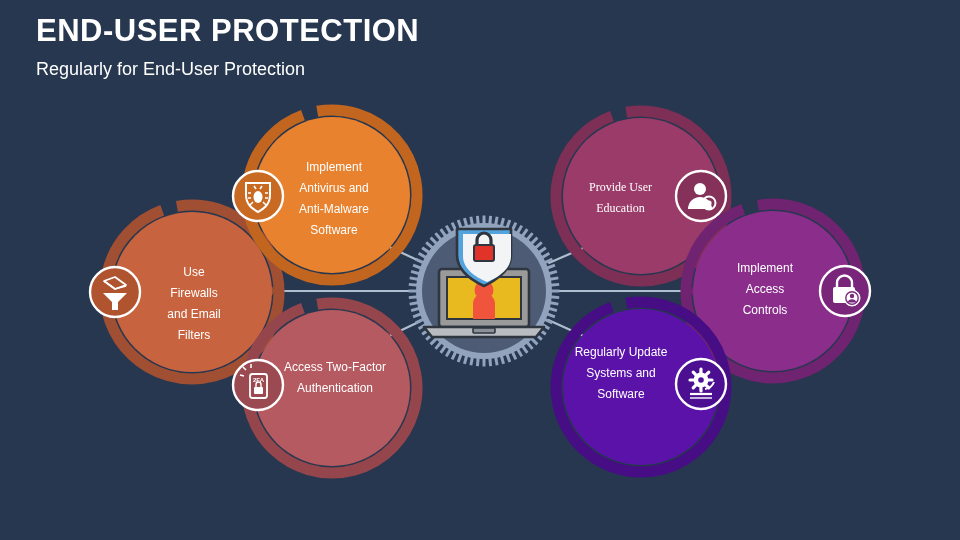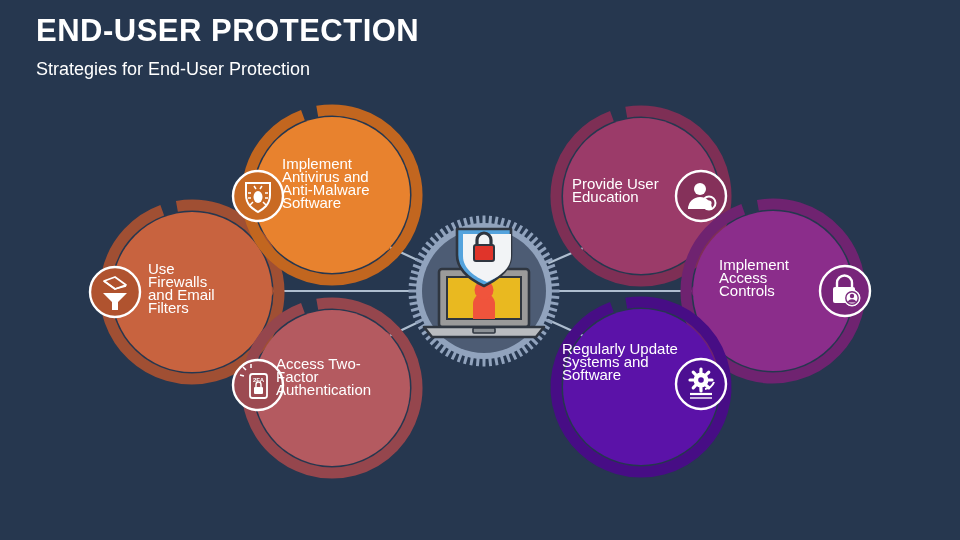--- a/index.html
+++ b/index.html
@@ -20,33 +20,33 @@
   #subtitle {
     font-size:18px; color:#ffffff; margin-top:12px;
     line-height:1.1; white-space:nowrap;
   }
 
   
   #gfx { position:absolute; left:0; top:0; width:960px; height:540px; }
 
   
   .node-label {
-    position:absolute; color:#ffffff; font-size:15px;
-    line-height:13px; text-align:left; white-space:pre-line;
+    position:absolute; color:#ffffff; font-size:12px;
+    line-height:21px; text-align:center; white-space:pre-line;
     pointer-events:none;
   }
 </style>
 </head>
 <body>
 
 <div id="slide">
 
   <div id="header">
     <div id="title">END-USER PROTECTION</div>
-    <div id="subtitle">Strategies for End-User Protection</div>
+    <div id="subtitle">Regularly for End-User Protection</div>
   </div>
 
   <svg id="gfx" viewBox="0 0 960 540" xmlns="http://www.w3.org/2000/svg">
     <defs>
       <clipPath id="hubclip">
           <circle cx="484" cy="291" r="62"></circle>
         </clipPath>
     </defs>
     <g id="connectors">
         <line x1="268" y1="291" x2="414" y2="291" stroke="#aebed0" stroke-width="2.2"></line>
@@ -172,21 +172,21 @@
       <div class="node-label" style="left: 148px; top: 262px; width: 92px;">Use
 Firewalls
 and Email
 Filters</div>
       <div class="node-label" style="left: 282px; top: 157px; width: 104px;">Implement
 Antivirus and
 Anti-Malware
 Software</div>
       <div class="node-label" style="left: 276px; top: 357px; width: 118px;">Access Two-Factor
 Authentication</div>
-      <div class="node-label" style="left: 572px; top: 177px; width: 97px;">Provide User
+      <div class="node-label" style="left: 572px; top: 177px; width: 97px; font-family: Liberation Serif, serif;">Provide User
 Education</div>
       <div class="node-label" style="left: 719px; top: 258px; width: 92px;">Implement
 Access
 Controls</div>
       <div class="node-label" style="left: 562px; top: 342px; width: 118px;">Regularly Update
 Systems and
 Software</div>
     </div>
 </div>
 

